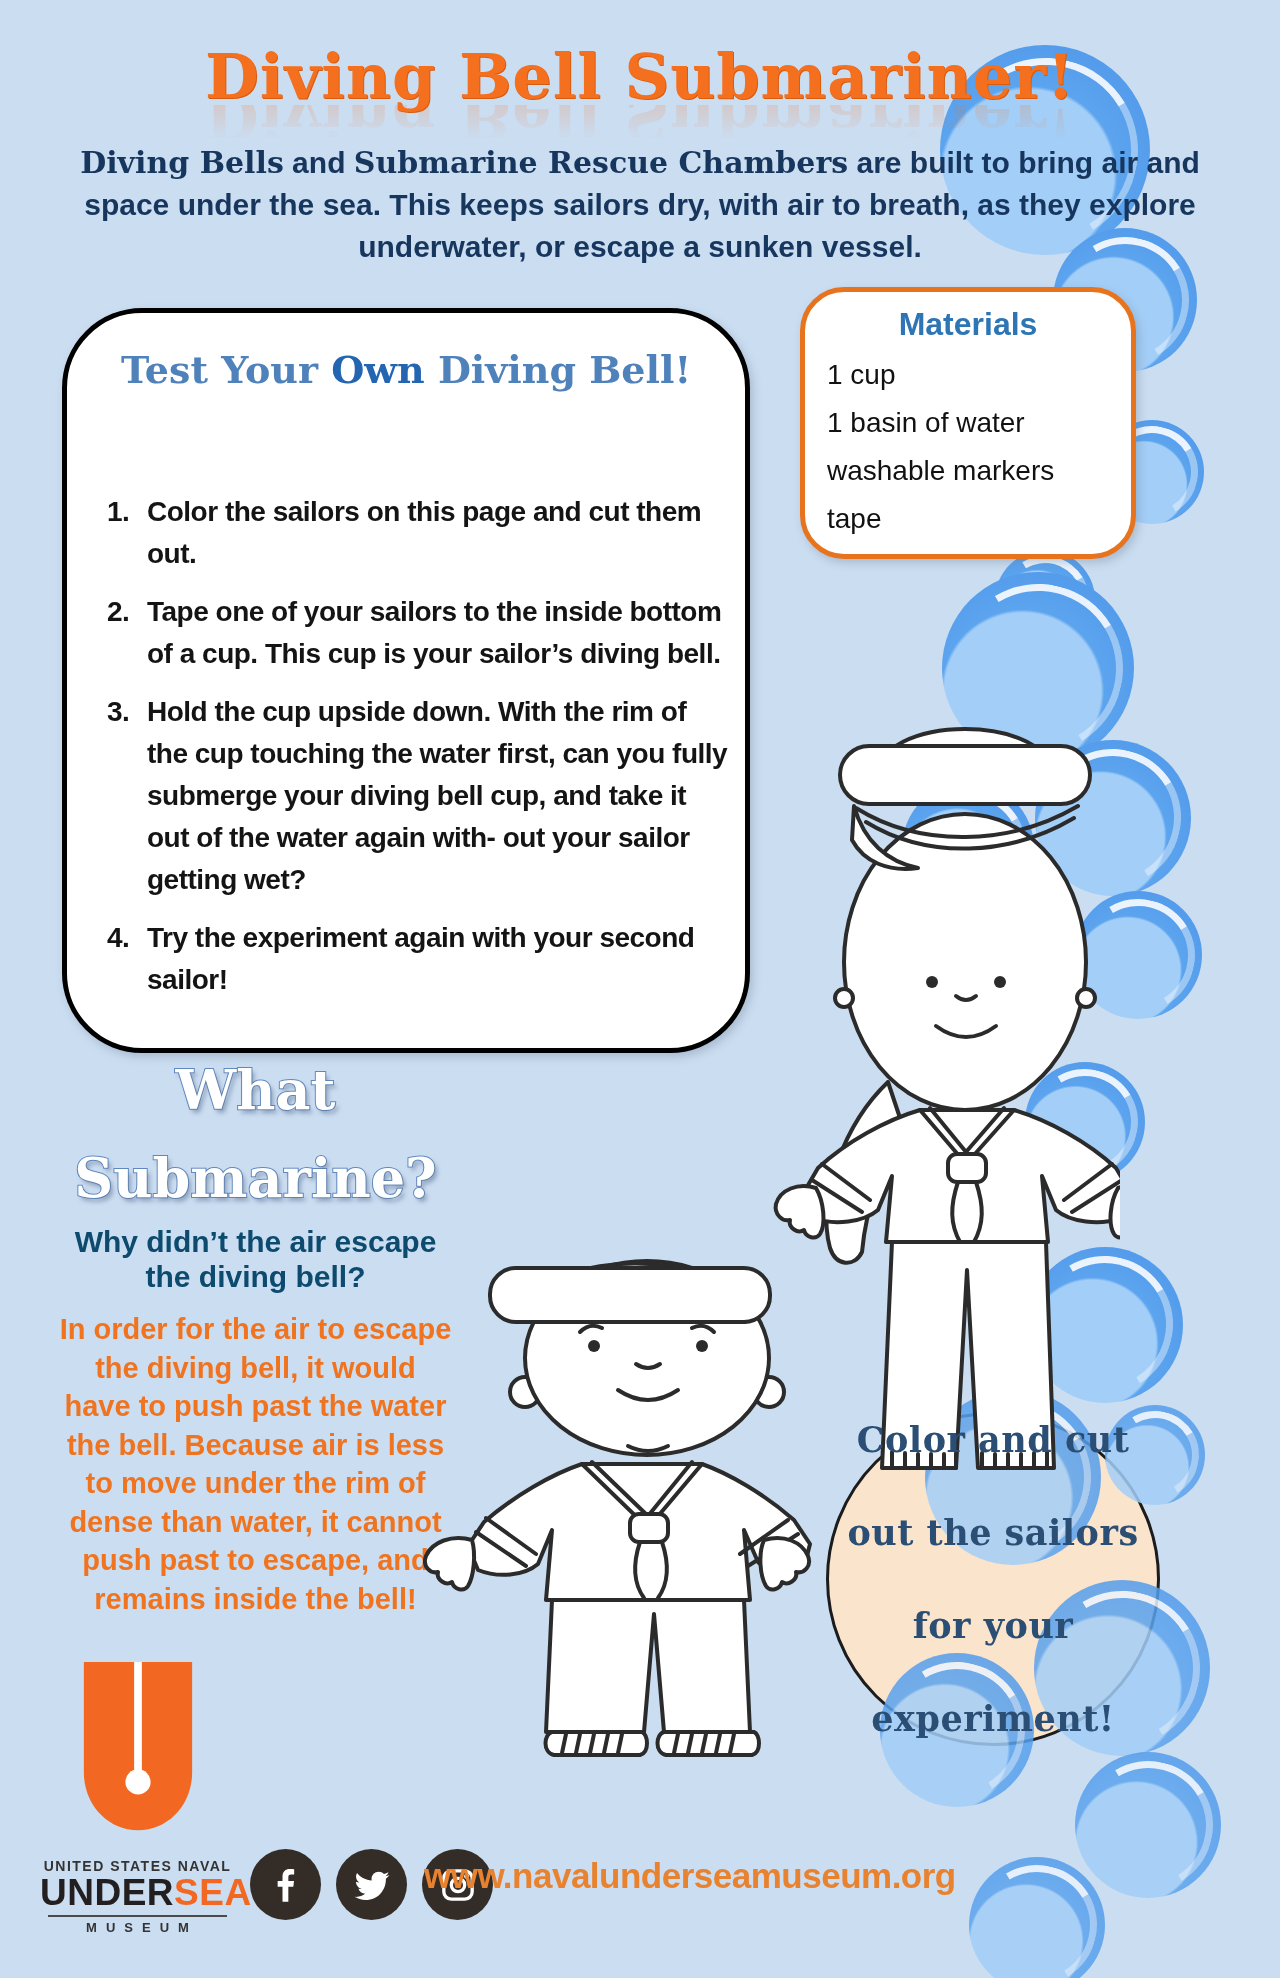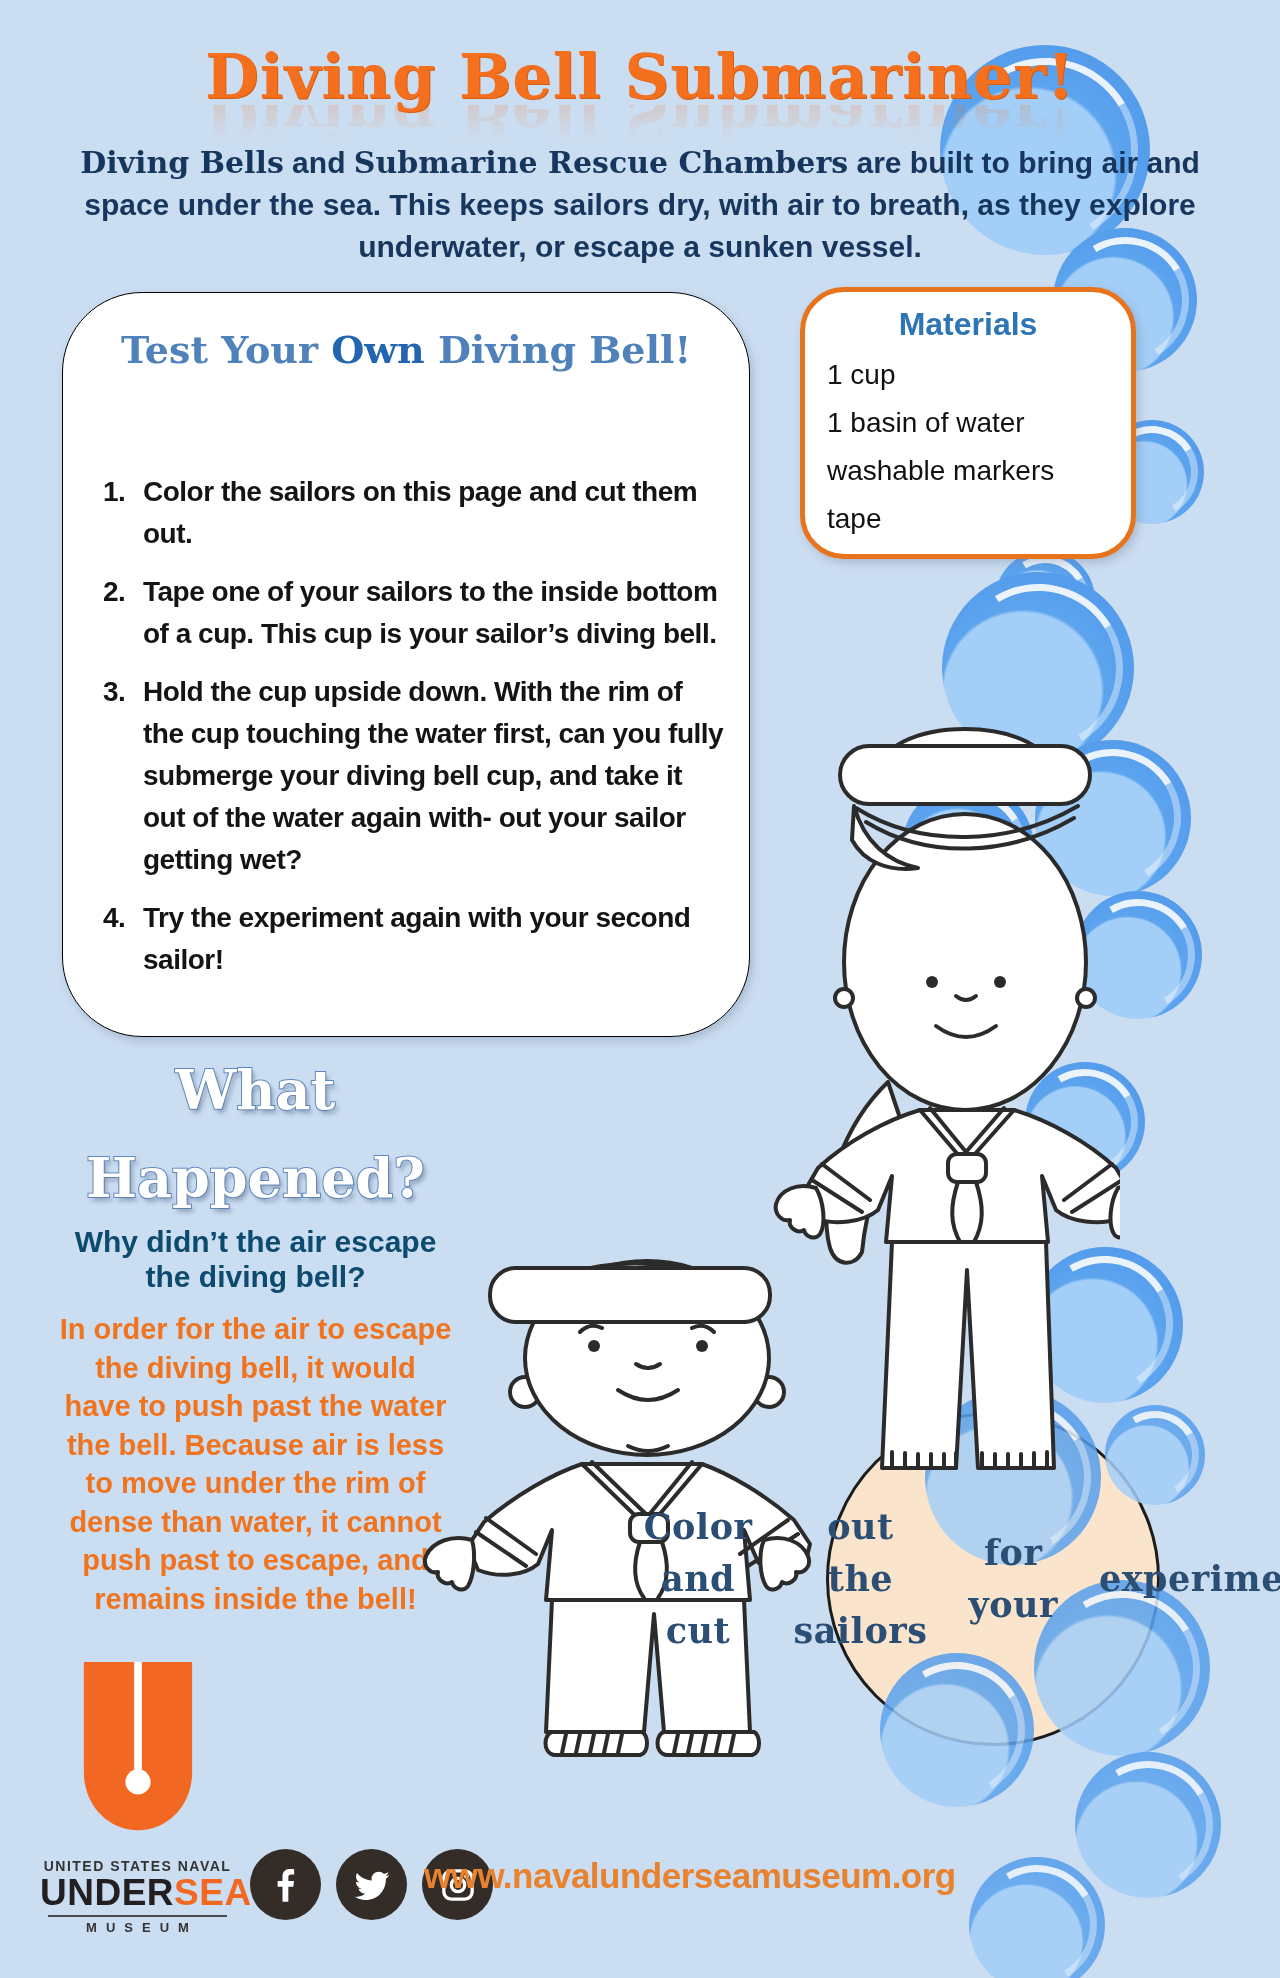--- a/index.html
+++ b/index.html
@@ -42,22 +42,22 @@
   }
 
   
   .intro{ position:absolute; top:142px; left:70px; width:1140px; text-align:center; z-index:2;
           font-weight:bold; font-size:30px; line-height:42px; color:#17365d; }
   .intro .slab{ font-family:"DejaVu Serif", serif; }
   .intro-line{ display:block; }
 
   
   .instructions-box{
-    position:absolute; left:62px; top:292px; width:688px; height:745px; z-index:2;
-    background:#fff; border:1px solid #000000; border-radius:80px;
+    position:absolute; left:62px; top:308px; width:688px; height:745px; z-index:2;
+    background:#fff; border:5px solid #000000; border-radius:80px;
     box-shadow:3px 4px 8px rgba(110,125,150,.35);
   }
   .box-title{ margin-top:34px; text-align:center; font-family:"DejaVu Serif", serif;
               font-weight:bold; font-size:38px; }
   .box-title .steel{ color:#4f81ba; }
   .box-title .royal{ color:#2365b0; }
   ol.steps{ position:absolute; left:40px; top:178px; width:622px; list-style:none; }
   ol.steps li{
     position:relative; padding-left:40px; margin-bottom:16px;
     font-weight:bold; font-size:28px; line-height:42px; letter-spacing:-0.5px; color:#141414;
@@ -90,21 +90,21 @@
   .wh-question{ margin-top:14px; font-size:30px; line-height:35px; font-weight:bold; color:#0c4a6e; }
   .wh-answer{ margin-top:16px; font-size:29px; line-height:38.5px; font-weight:bold; color:#f0741f; }
 
   
   .cut-circle{
     position:absolute; left:826px; top:1412px; width:334px; height:334px; z-index:3;
     background:#fbe4cc; border:3px solid #1c1c1c; border-radius:50%;
   }
   .cut-text{
     position:absolute; left:826px; top:1412px; width:334px; height:334px; z-index:6;
-    display:flex; align-items:center; justify-content:center;
+    display:flex; flex-direction:column; align-items:center; justify-content:center;
     text-align:center; font-family:"DejaVu Serif", serif; font-weight:bold;
     font-size:35px; line-height:52px; color:#2b4e74; letter-spacing:.5px;gap:41px;
   }
 
   
   .logo{ position:absolute; left:40px; top:1660px; width:195px; text-align:center; z-index:2; }
   .logo svg{ display:block; margin:0 auto; }
   .logo-line1{ margin-top:19px; font-size:14px; font-weight:bold; letter-spacing:1.5px; color:#333; }
   .logo-name{ font-size:37px; font-weight:bold; letter-spacing:.5px; color:#231f20; line-height:38px; }
   .logo-name .sea{ color:#f26822; }
@@ -224,21 +224,21 @@
       <path d="M228,302 C220,326 222,344 232,358 M250,302 C258,326 256,344 246,358" fill="none"></path>
       <path d="M140,360 L332,360 L338,492 L252,492 L242,374 L232,492 L134,492 Z"></path>
       <path d="M140,492 C132,494 130,512 142,515 L228,515 C238,512 236,494 230,492 Z"></path>
       <path d="M252,492 C244,494 242,512 254,515 L340,515 C350,512 348,494 342,492 Z"></path>
       <path d="M154,494 L150,513 M168,494 L164,513 M182,494 L178,513 M196,494 L192,513 M210,494 L206,513 M266,494 L262,513 M280,494 L276,513 M294,494 L290,513 M308,494 L304,513 M322,494 L318,513" fill="none"></path>
     </g>
   </svg>
 
   <section class="what-happened">
     <div class="wh-line">What</div>
-    <div class="wh-line">Happened?</div>
+    <div class="wh-line">Submarine?</div>
     <div class="wh-question" id="wh-question">
         <div>Why didn’t the air escape</div>
         <div>the diving bell?</div>
       </div>
     <div class="wh-answer" id="wh-answer">
         <div>In order for the air to escape</div>
         <div>the diving bell, it would</div>
         <div>have to push past the water</div>
         <div>the bell. Because air is less</div>
         <div>to move under the rim of</div>

